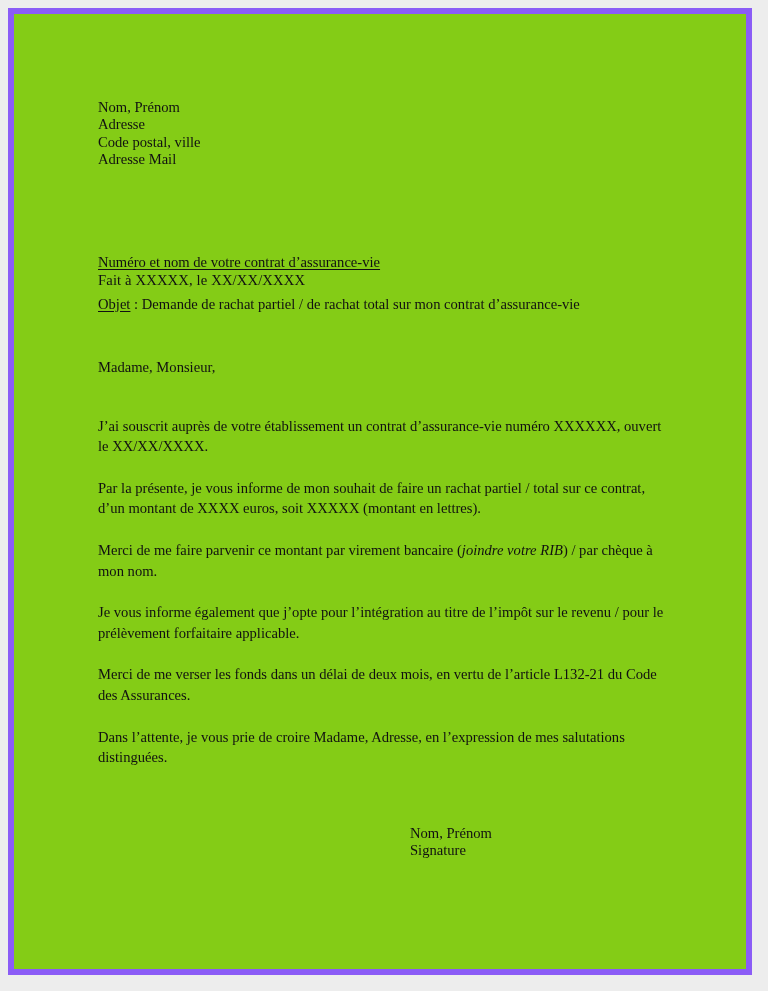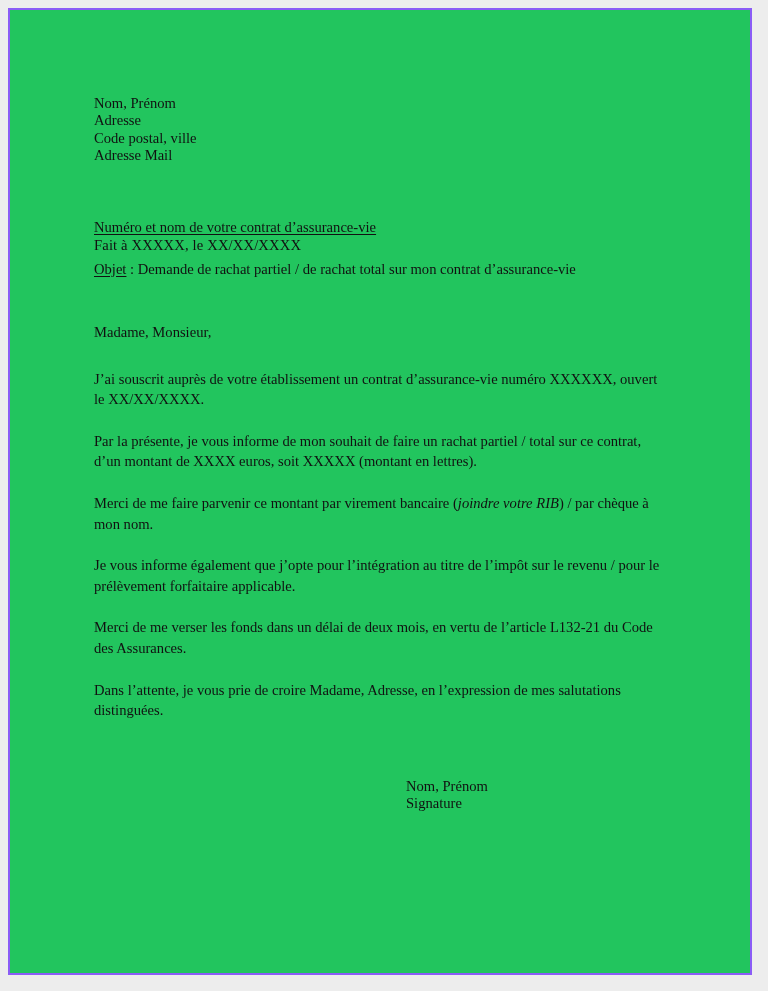--- a/index.html
+++ b/index.html
@@ -23,22 +23,22 @@
     box-sizing: border-box;
   }
 
   
   #page {
     position: absolute;
     left: 8px;
     top: 8px;
     width: 744px;
     height: 967px;
-    background: #22c55e;
-    border: 2px solid #8b5cf6;
+    background: #84cc16;
+    border: 6px solid #8b5cf6;
     box-sizing: border-box;
     overflow: hidden;
   }
 
   #page-inner {
     position: absolute;
     left: 84px;
     top: 85px;
     width: 575px;
   }
@@ -46,21 +46,21 @@
   .sender-block {
     font-size: 14.6px;
     line-height: 17.4px;
     color: #111111;
   }
   .sender-line {
     white-space: pre;
   }
 
   .ref-line {
-    margin-top: 53px;
+    margin-top: 84px;
     font-size: 14.6px;
     line-height: 18px;
     color: #111111;
   }
   .ref-line .u {
     text-decoration: underline;
     text-underline-offset: 2px;
   }
 
   .date-line {
@@ -93,21 +93,21 @@
     font-size: 14.6px;
     line-height: 20.6px;
     color: #111111;
     width: 575px;
     text-align: left;
   }
   .body-para:first-of-type {
     margin-top: 0;
   }
   #para-1 {
-    margin-top: 28px;
+    margin-top: 40px;
   }
   .body-para i {
     font-style: italic;
   }
 
   .signature-block {
     margin-top: 57px;
     margin-left: 312px;
     font-size: 14.6px;
     line-height: 17.4px;

